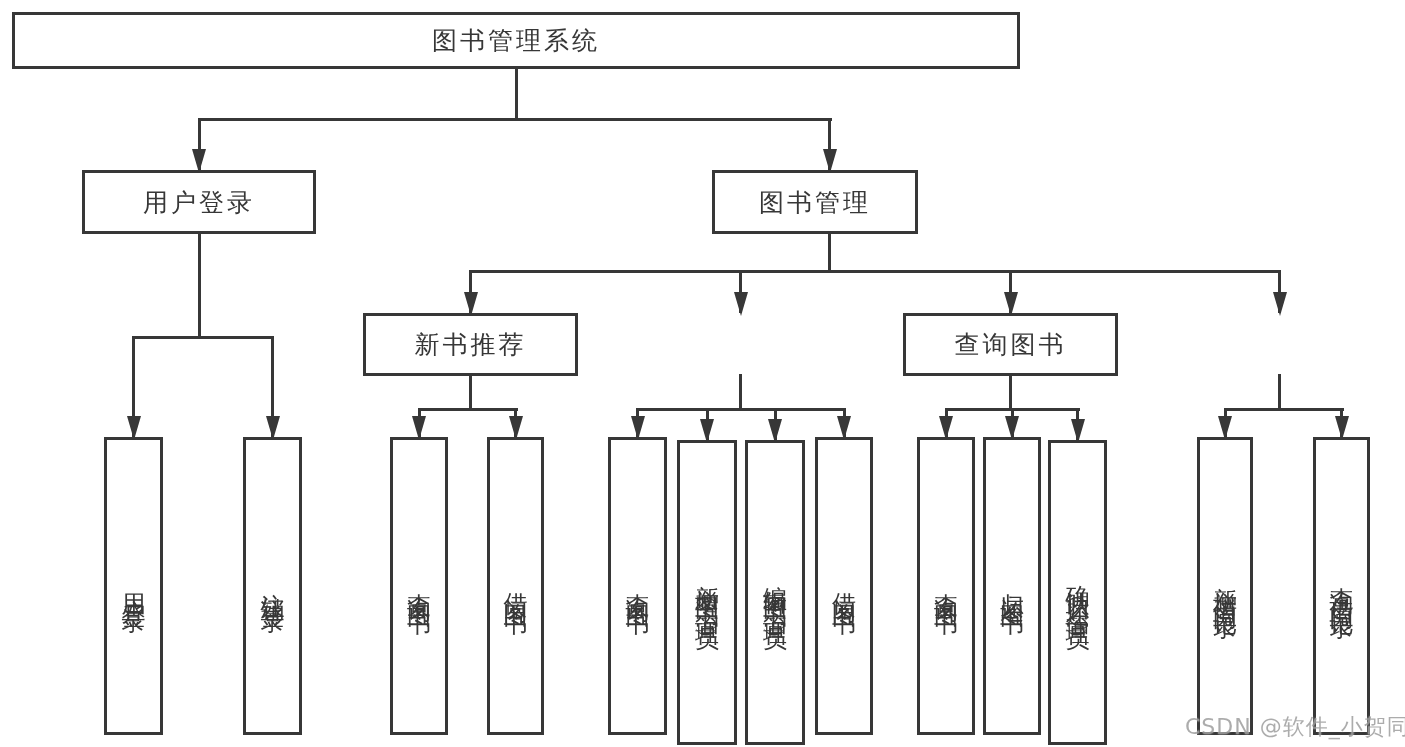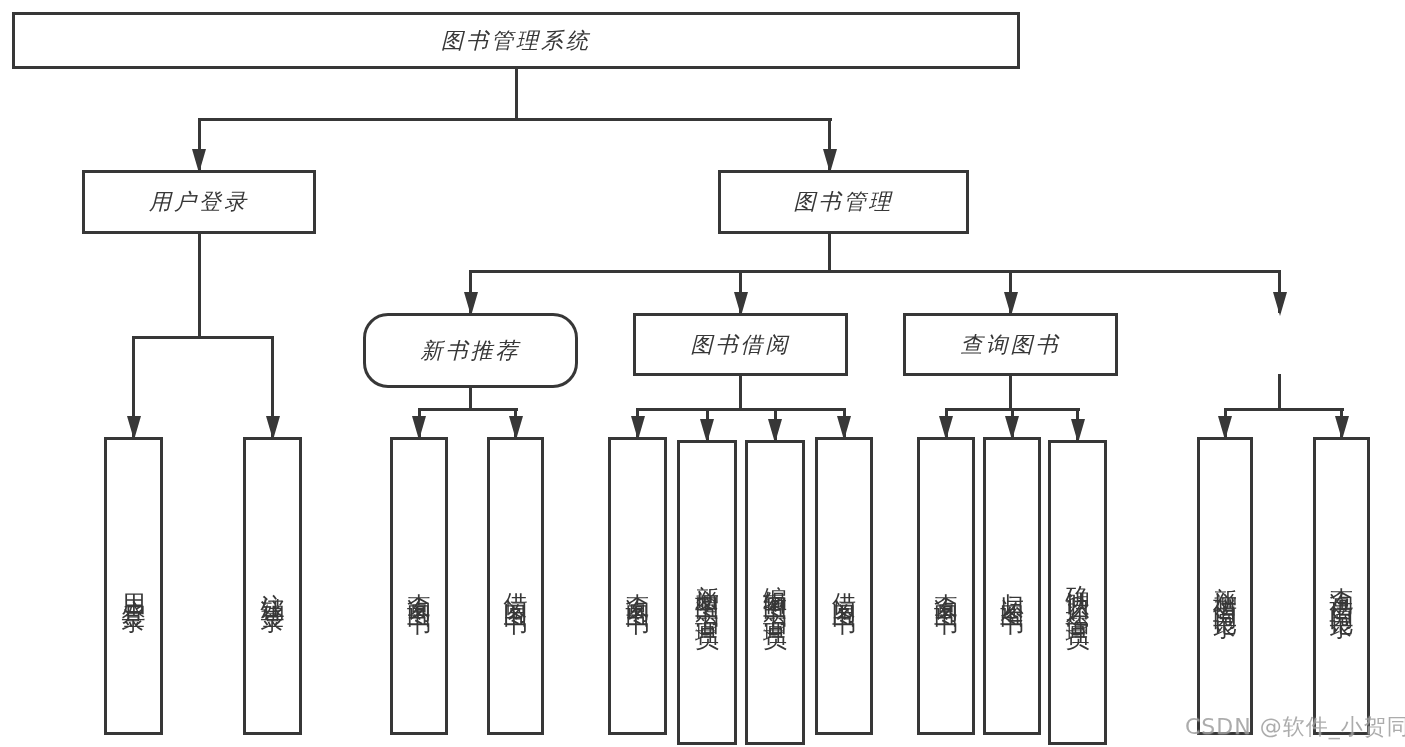--- a/index.html
+++ b/index.html
@@ -22,23 +22,22 @@
     border: 3px solid #373737;
     color: #373737;
     display: flex;
     align-items: center;
     justify-content: center;
     z-index: 2;
     line-height: 1;
     white-space: nowrap;
   }
   .node.h {
-    font-size: 22px;
+    font-size: 25px;
     letter-spacing: 3px;
-    font-style: italic;
   }
   .node.v {
     writing-mode: vertical-rl;
     font-size: 24px;
     letter-spacing: 6px;
   }
   .line {
     position: absolute;
     background: #373737;
     z-index: 1;
@@ -117,23 +116,22 @@
     <div class="line" style="left: 1076px; top: 408px; width: 3px; height: 32px;"></div>
     <div class="arrow" style="left: 1071px; top: 419px;"></div>
     <div class="line" style="left: 1278px; top: 374px; width: 3px; height: 37px;"></div>
     <div class="line" style="left: 1224px; top: 408px; width: 120px; height: 3px;"></div>
     <div class="line" style="left: 1224px; top: 408px; width: 3px; height: 29px;"></div>
     <div class="arrow" style="left: 1218px; top: 416px;"></div>
     <div class="line" style="left: 1340px; top: 408px; width: 3px; height: 29px;"></div>
     <div class="arrow" style="left: 1335px; top: 416px;"></div>
     <div class="node h" style="left: 12px; top: 12px; width: 1008px; height: 57px;">图书管理系统</div>
     <div class="node h" style="left: 82px; top: 170px; width: 234px; height: 64px;">用户登录</div>
-    <div class="node h" style="left: 712px; top: 170px; width: 251px; height: 64px; margin-left: 6px;">图书管理</div>
-    <div class="node h" style="left: 363px; top: 313px; width: 215px; height: 75px; border-radius: 25px;">新书推荐</div>
-    <div class="node h" style="left: 633px; top: 313px; width: 215px; height: 63px;">图书借阅</div>
+    <div class="node h" style="left: 712px; top: 170px; width: 206px; height: 64px;">图书管理</div>
+    <div class="node h" style="left: 363px; top: 313px; width: 215px; height: 63px;">新书推荐</div>
     <div class="node h" style="left: 903px; top: 313px; width: 215px; height: 63px;">查询图书</div>
     <div class="node v" style="left: 104px; top: 437px; width: 59px; height: 298px;">用户登录</div>
     <div class="node v" style="left: 243px; top: 437px; width: 59px; height: 298px;">注销登录</div>
     <div class="node v" style="left: 390px; top: 437px; width: 58px; height: 298px;">查询图书</div>
     <div class="node v" style="left: 487px; top: 437px; width: 57px; height: 298px;">借阅图书</div>
     <div class="node v" style="left: 608px; top: 437px; width: 59px; height: 298px;">查询图书</div>
     <div class="node v" style="left: 677px; top: 440px; width: 60px; height: 305px;">新增图书（管理员）</div>
     <div class="node v" style="left: 745px; top: 440px; width: 60px; height: 305px;">编辑图书（管理员）</div>
     <div class="node v" style="left: 815px; top: 437px; width: 58px; height: 298px;">借阅图书</div>
     <div class="node v" style="left: 917px; top: 437px; width: 58px; height: 298px;">查询图书</div>

